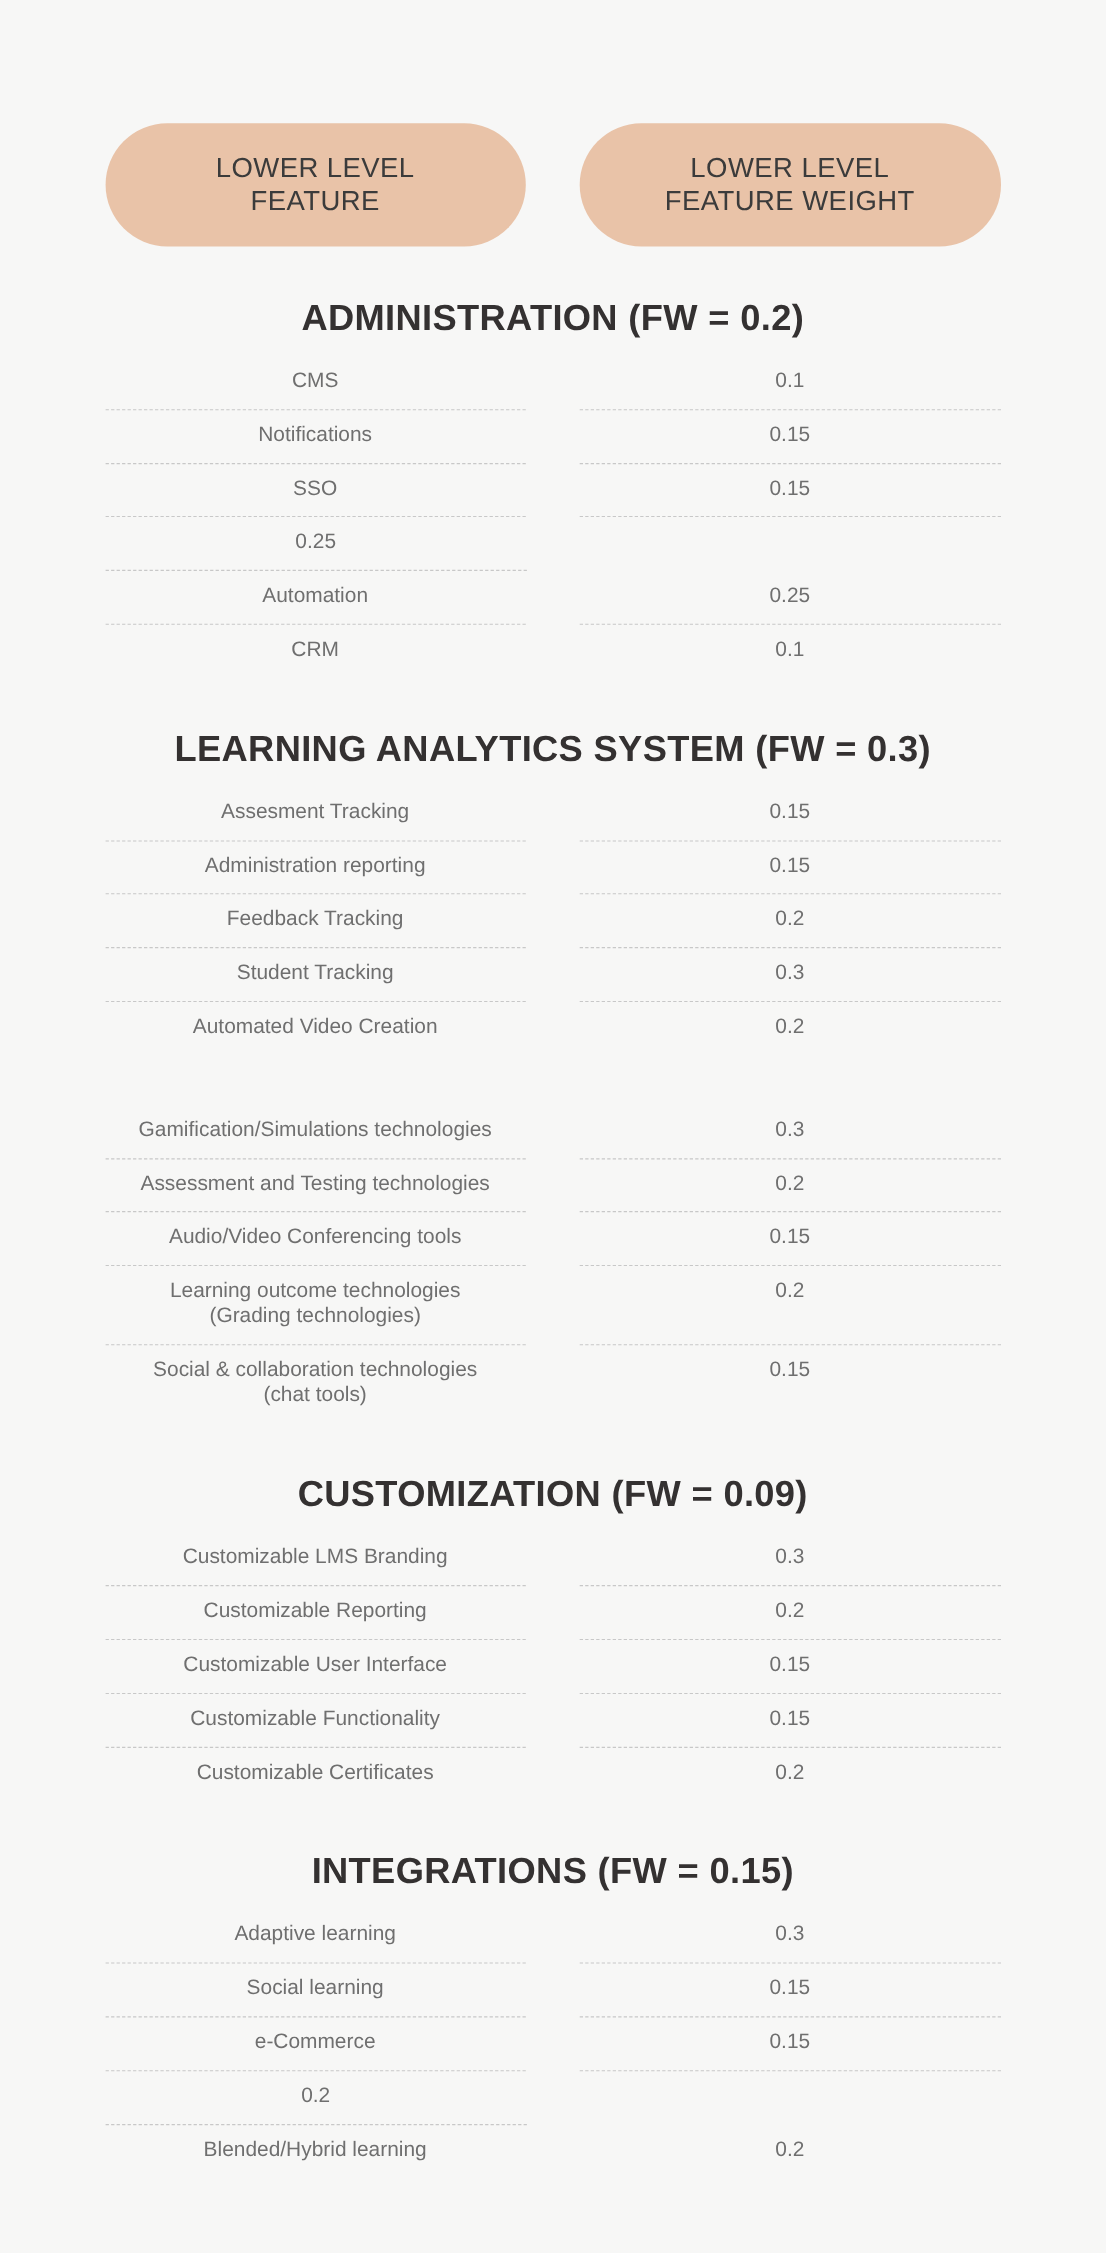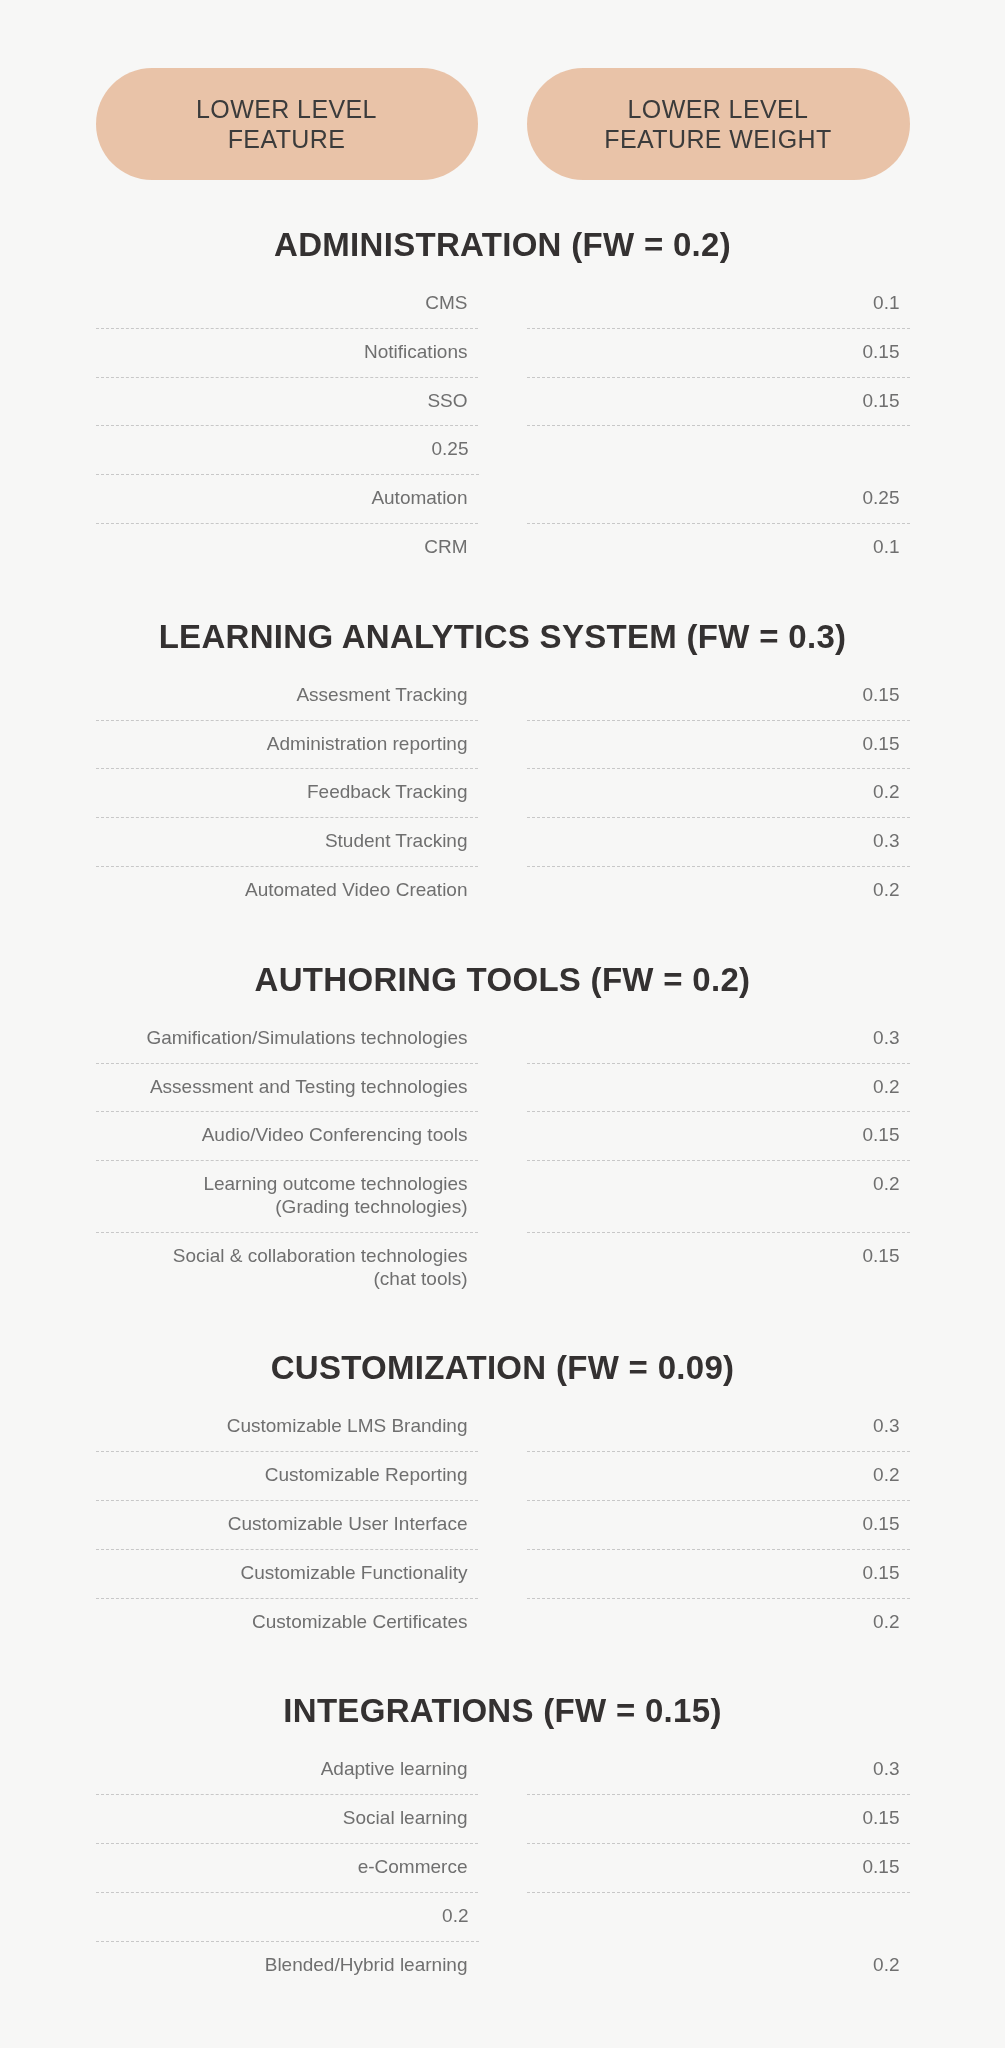--- a/index.html
+++ b/index.html
@@ -11,21 +11,21 @@
     --row-text:#6f6f6f;
     --divider:#c8c8c8;
   }
   *{margin:0;padding:0;box-sizing:border-box;}
   html,body{background:var(--bg);}
   body{
     width:1005px;height:2048px;overflow:hidden;
     font-family:"Liberation Sans",sans-serif;
     -webkit-font-smoothing:antialiased;
   }
-  .sheet{width:814px;margin:0 auto;padding-top:68px;}
+  .sheet{width:814px;margin:0 auto;padding-top:112px;}
   
   .pills{display:flex;gap:49px;}
   .pill{
     flex:0 0 382px;height:112px;border-radius:60px;
     background:var(--pill-bg);color:var(--pill-text);
     display:flex;flex-direction:column;align-items:center;justify-content:center;
     font-size:25px;font-weight:500;letter-spacing:.4px;line-height:1.22;
     text-align:center;
   }
   .pill:last-child{flex-basis:383px;}
@@ -37,21 +37,21 @@
   }
   .sec-title .hl{position:relative;display:inline-block;padding:0 2px;}
   .sec-title .hl::after{
     content:"";position:absolute;left:-10px;right:-10px;bottom:-3px;height:14px;
     background:var(--highlight);border-radius:8px;z-index:-1;
   }
   .rows{margin-top:16px;}
   .row{display:flex;gap:49px;align-items:stretch;}
   .cell{
     padding:12px 10px 13px;color:var(--row-text);font-size:19px;line-height:1.2;
-    text-align:right;border-bottom:1px dashed var(--divider);
+    text-align:center;border-bottom:1px dashed var(--divider);
     display:flex;flex-direction:column;justify-content:flex-start;
   }
   .cell .line{display:block;}
   .cell.feature{flex:0 0 382px;}
   .cell.weight{flex:0 0 383px;}
   .row.last .cell{border-bottom:none;}
 </style>
 </head>
 <body>
 
@@ -134,21 +134,20 @@
   </div>
           <div class="row last">
     <div class="cell feature">
               <span class="line">Automated Video Creation</span>
             </div>
     <div class="cell weight">0.2</div>
   </div>
         </div>
   </section>
       <section class="section">
-    <h2 class="sec-title"><span class="hl">AUTHORING TOOLS (FW = 0.2)</span></h2>
     <div class="rows">
           <div class="row">
     <div class="cell feature">
               <span class="line">Gamification/Simulations technologies</span>
             </div>
     <div class="cell weight">0.3</div>
   </div>
           <div class="row">
     <div class="cell feature">
               <span class="line">Assessment and Testing technologies</span>

